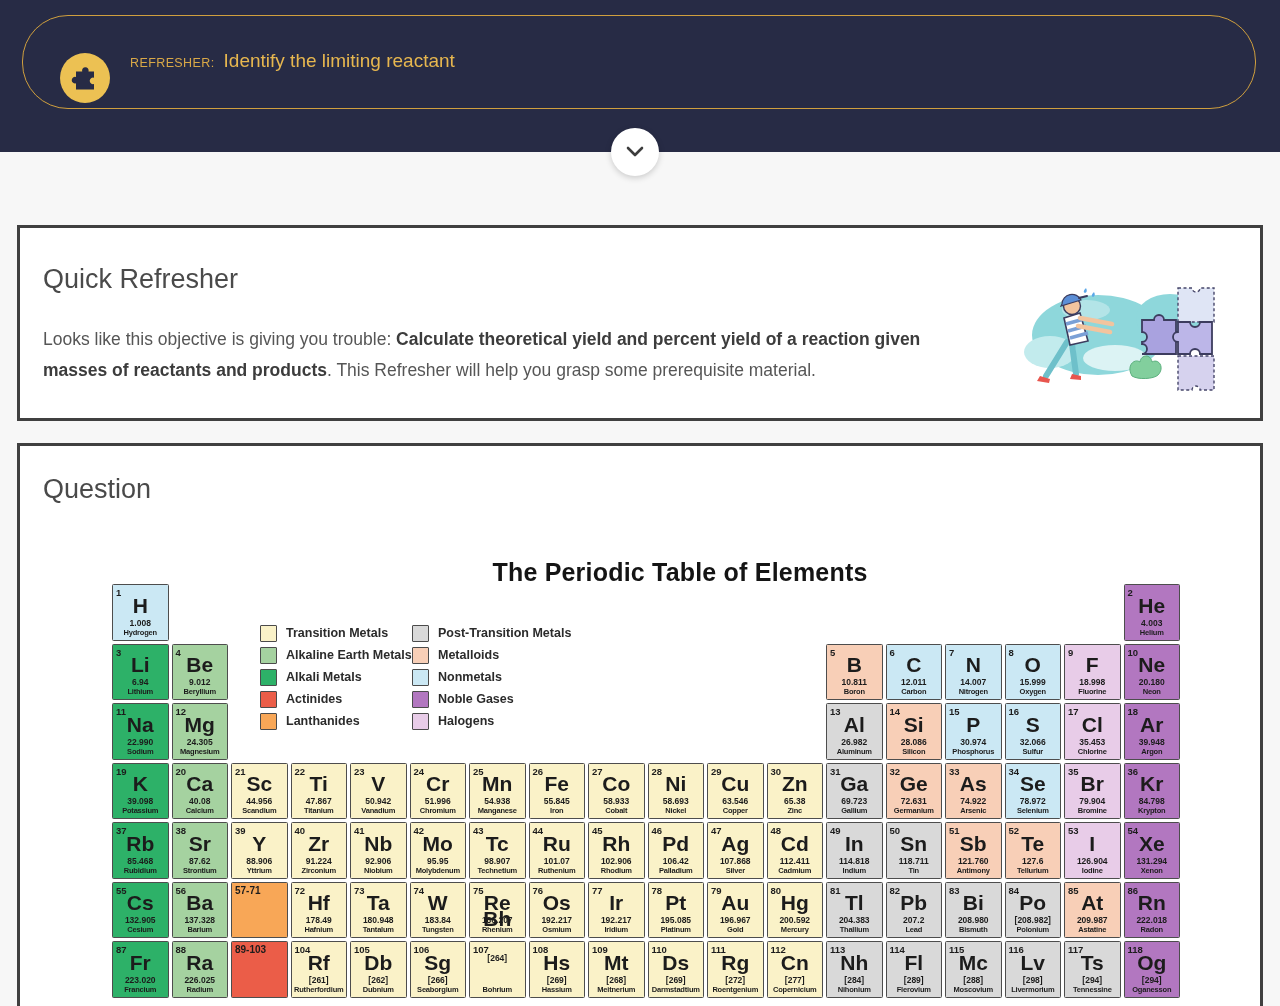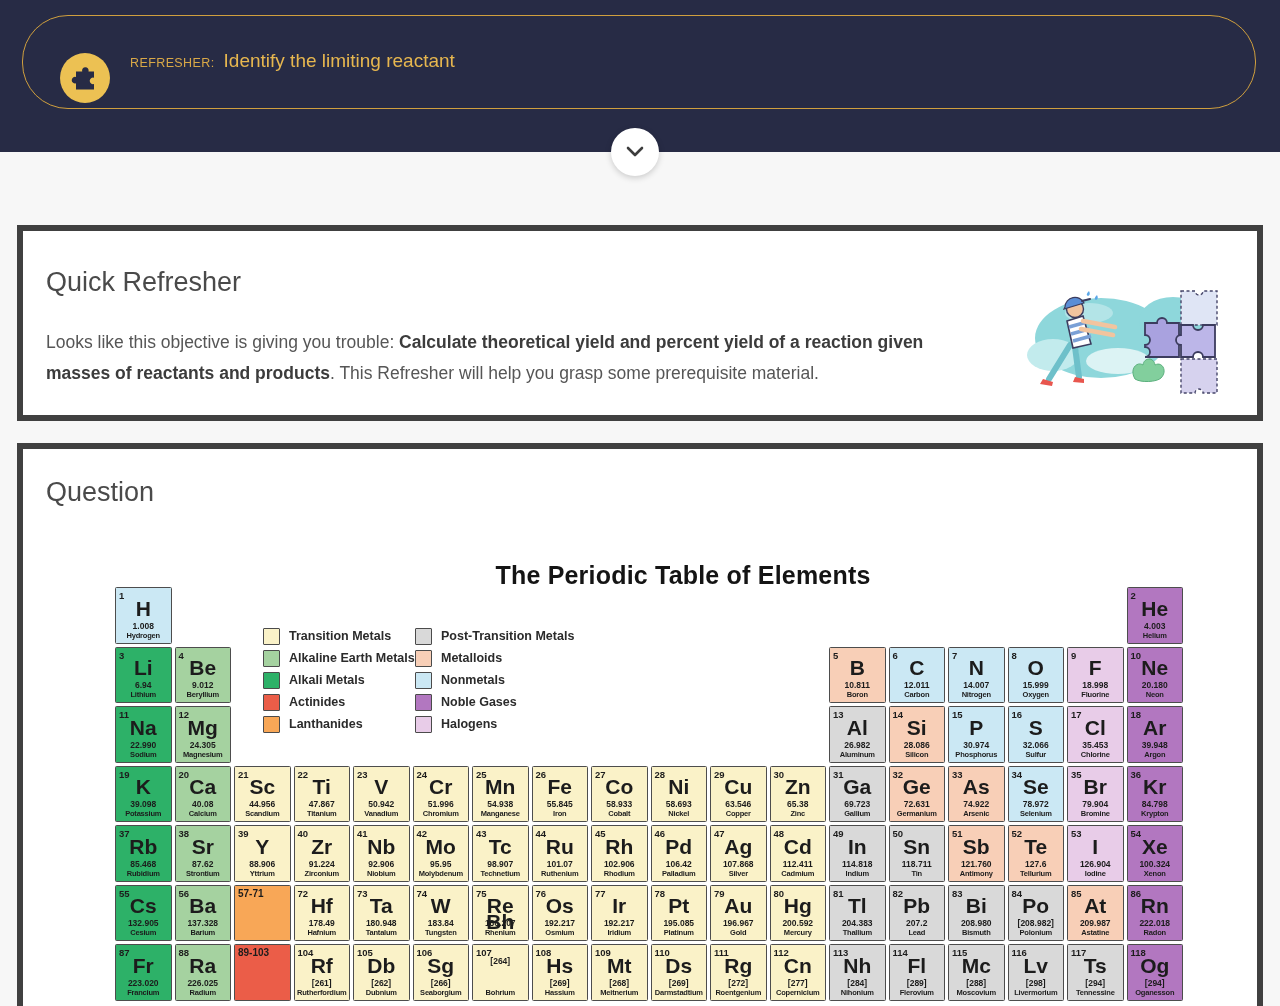--- a/index.html
+++ b/index.html
@@ -16,21 +16,21 @@
   .banner-row { display:flex; align-items:baseline; height:32px; }
   .banner-label { font-size:12.5px; letter-spacing:.4px; color:#a6abc4; margin-right:9px; font-weight:400; }
   .banner-label.gold { color:#d9a847; }
   .objective-value { font-size:18.5px; color:#f3f3f7; }
   .refresher-value { font-size:19px; color:#e7b74f; }
   .chevron-btn { position:absolute; left:611px; top:128px; width:48px; height:48px; border-radius:50%;
                  background:#ffffff; border:none; box-shadow:0 2px 6px rgba(0,0,0,.18);
                  display:flex; align-items:center; justify-content:center; cursor:pointer; }
 
   
-  .card { position:absolute; left:17px; width:1246px; background:#ffffff; border:6px solid #404040; }
+  .card { position:absolute; left:17px; width:1246px; background:#ffffff; border:3px solid #404040; }
   .card-refresher { top:225px; height:196px; }
   .card-question  { top:443px; height:575px; }
   .card-title { position:absolute; left:23px; font-size:27px; color:#4a4a4a; font-weight:400; }
   .refresher-body { position:absolute; left:23px; top:96px; width:905px;
                     font-size:17.5px; line-height:30.5px; color:#565656; }
   .refresher-body b { color:#3c3c3c; }
   .illustration { position:absolute; left:1000px; top:52px; }
 
   
   .pt-title { position:absolute; left:360px; top:112px; width:600px; text-align:center;
@@ -478,21 +478,21 @@
       </div>
       <div class="el" style="background: rgb(232, 204, 232); grid-area: 5 / 17;">
         <div class="num">53</div>
         <div class="sym">I</div>
         <div class="mass">126.904</div>
         <div class="nm">Iodine</div>
       </div>
       <div class="el" style="background: rgb(178, 119, 192); grid-area: 5 / 18;">
         <div class="num">54</div>
         <div class="sym">Xe</div>
-        <div class="mass">100.324</div>
+        <div class="mass">131.294</div>
         <div class="nm">Xenon</div>
       </div>
       <div class="el" style="background: rgb(45, 177, 104); grid-area: 6 / 1;">
         <div class="num">55</div>
         <div class="sym">Cs</div>
         <div class="mass">132.905</div>
         <div class="nm">Cesium</div>
       </div>
       <div class="el" style="background: rgb(165, 210, 160); grid-area: 6 / 2;">
         <div class="num">56</div>

